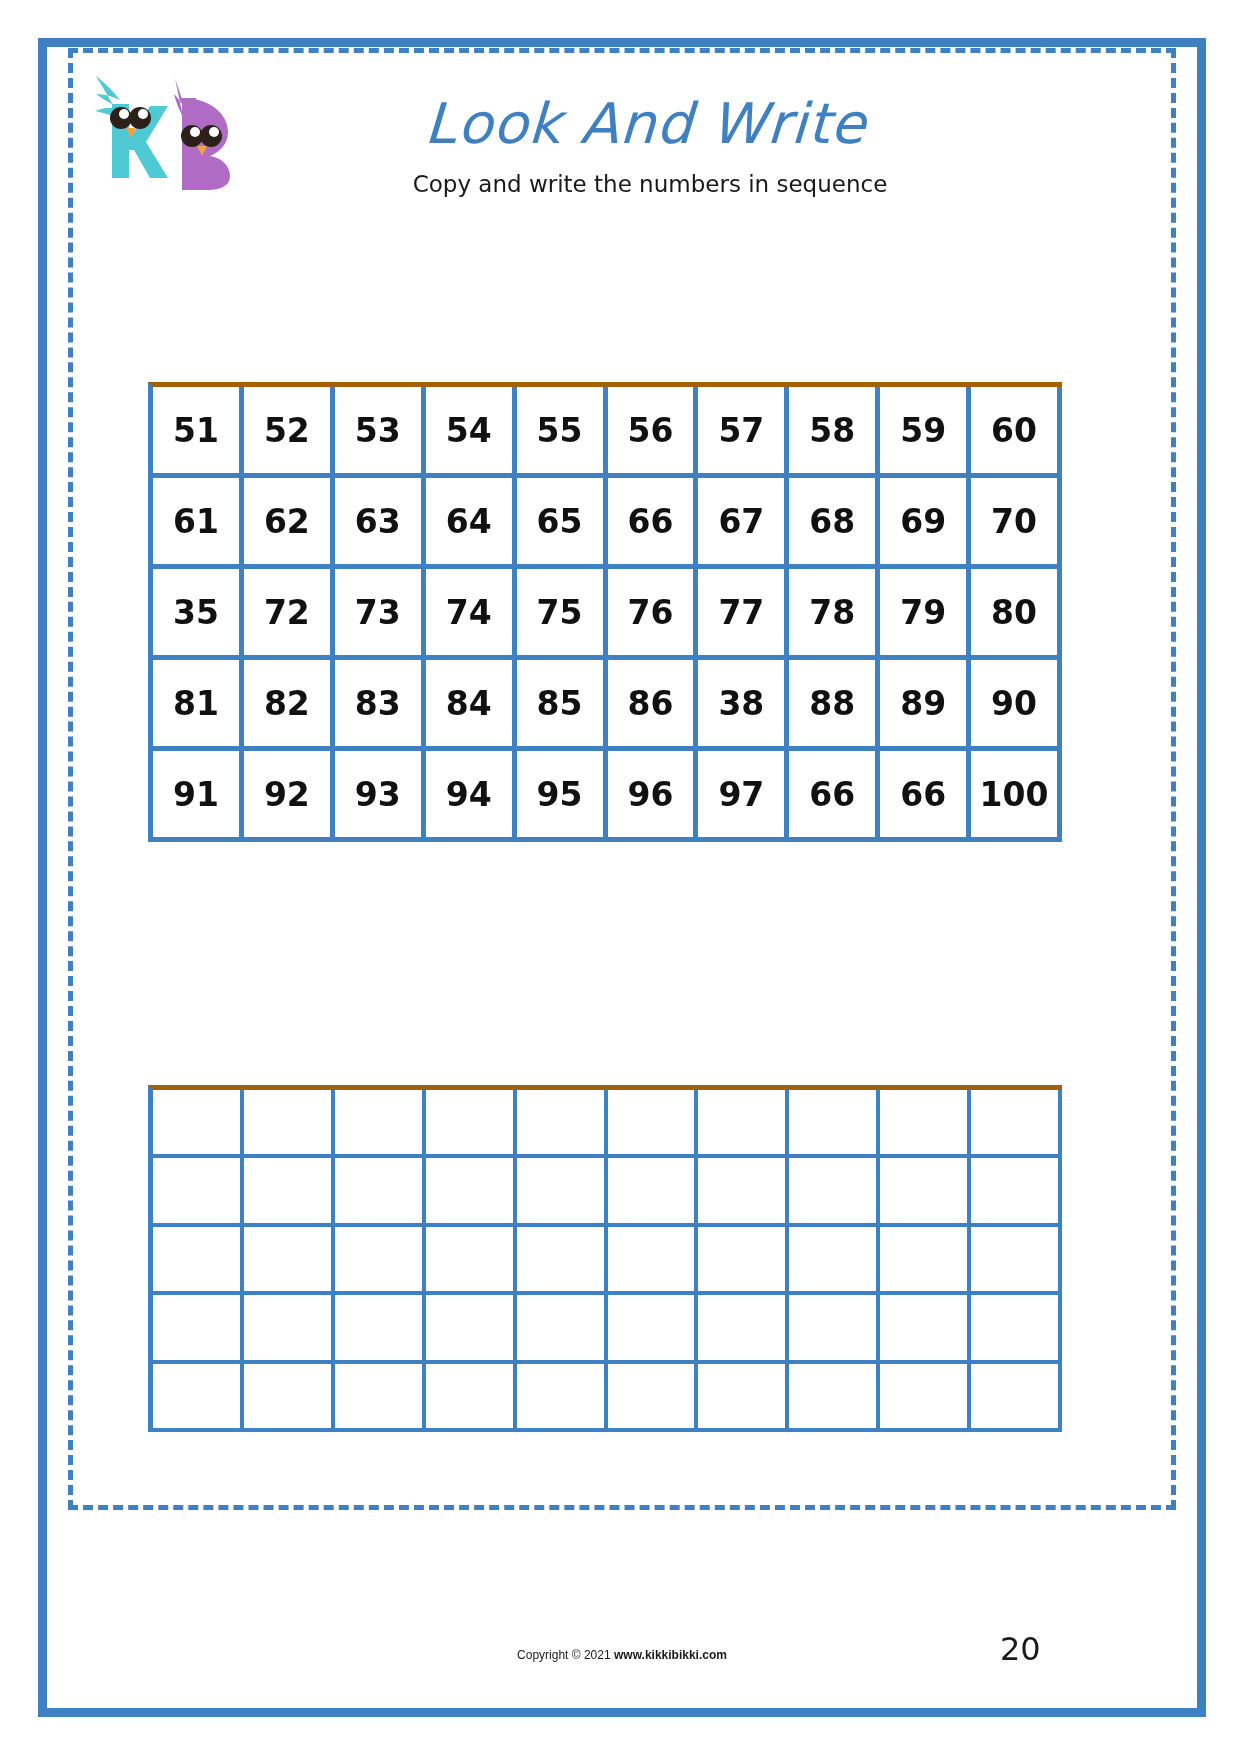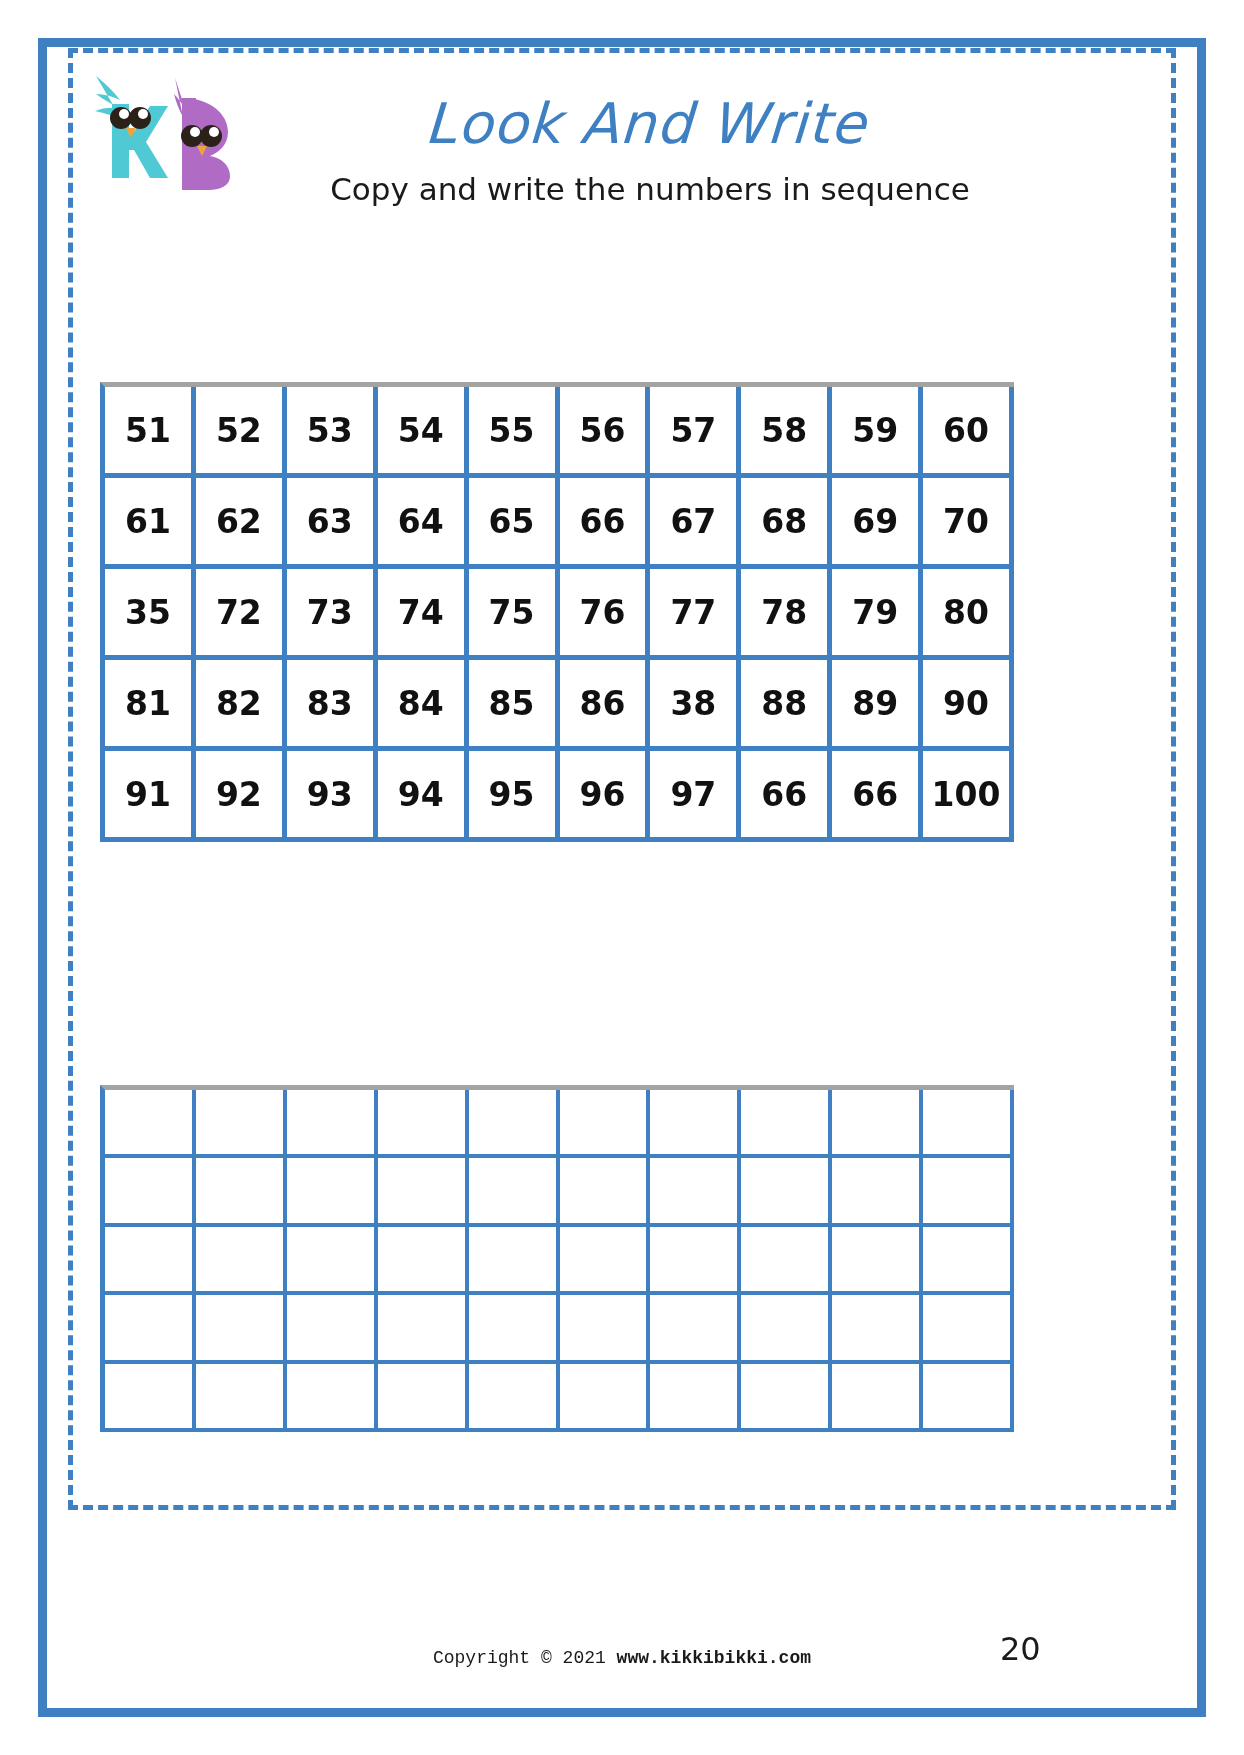--- a/index.html
+++ b/index.html
@@ -82,34 +82,35 @@
     font-weight: normal;
     font-style: italic;
     letter-spacing: 1px;
     line-height: 1.05;
     margin: 0;
     transform: skewX(-6deg);
   }
   #subtitle {
     color: #1a1a1a;
     font-family: "DejaVu Sans", sans-serif;
-    font-size: 31px;
+    font-size: 23px;
     font-weight: normal;
     margin: 18px 0 0 0;
     line-height: 1.1;
   }
 
   
   .grid {
     position: absolute;
     display: grid;
     box-sizing: border-box;
-    border-top: 5px solid #a3a3a3;
+    border-top: 5px solid #a16207;
     border-left: 5px solid #3f80c2;
     background: #ffffff;
+    margin-left: 48px;
   }
   .grid .cell {
     box-sizing: border-box;
     border-right: 5px solid #3f80c2;
     border-bottom: 5px solid #3f80c2;
     display: flex;
     align-items: center;
     justify-content: center;
     background: #ffffff;
   }
@@ -143,22 +144,22 @@
     border-bottom-width: 4px;
   }
 
   
   #footer-copyright {
     position: absolute;
     left: 0;
     top: 1648px;
     width: 1244px;
     text-align: center;
-    font-family: Liberation Mono, monospace;
-    font-size: 18px;
+    font-family: Liberation Sans, sans-serif;
+    font-size: 12px;
     color: #1a1a1a;
   }
   #footer-copyright .site {
     font-weight: bold;
   }
   #page-number {
     position: absolute;
     left: 1000px;
     top: 1630px;
     width: 70px;

